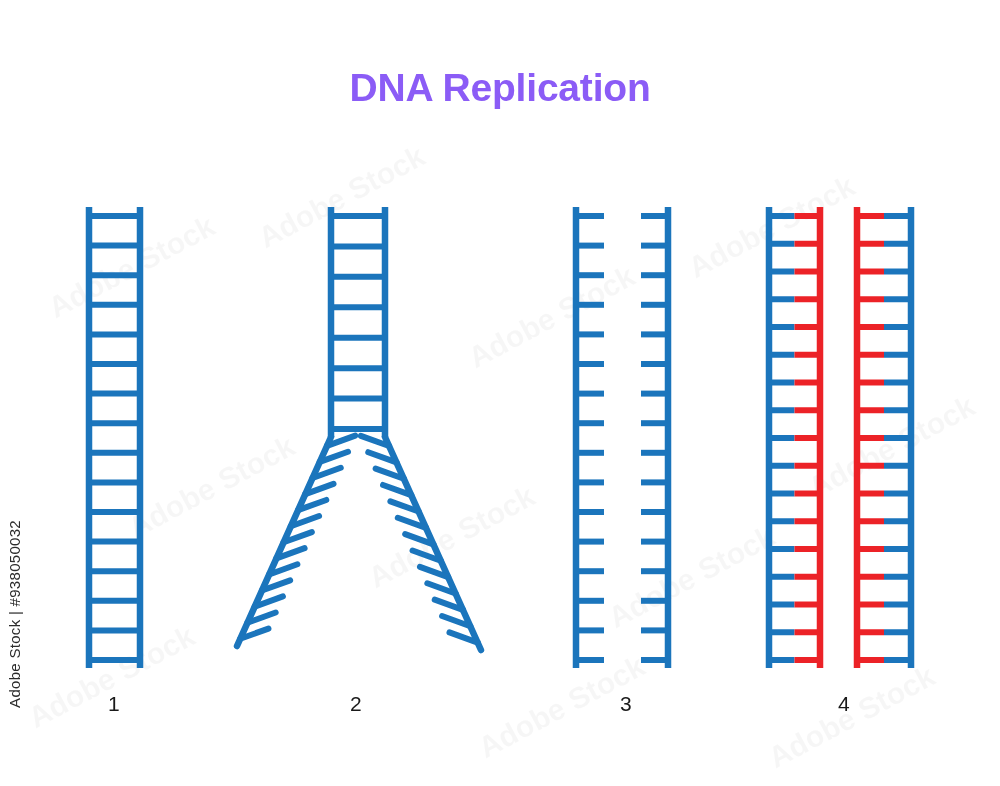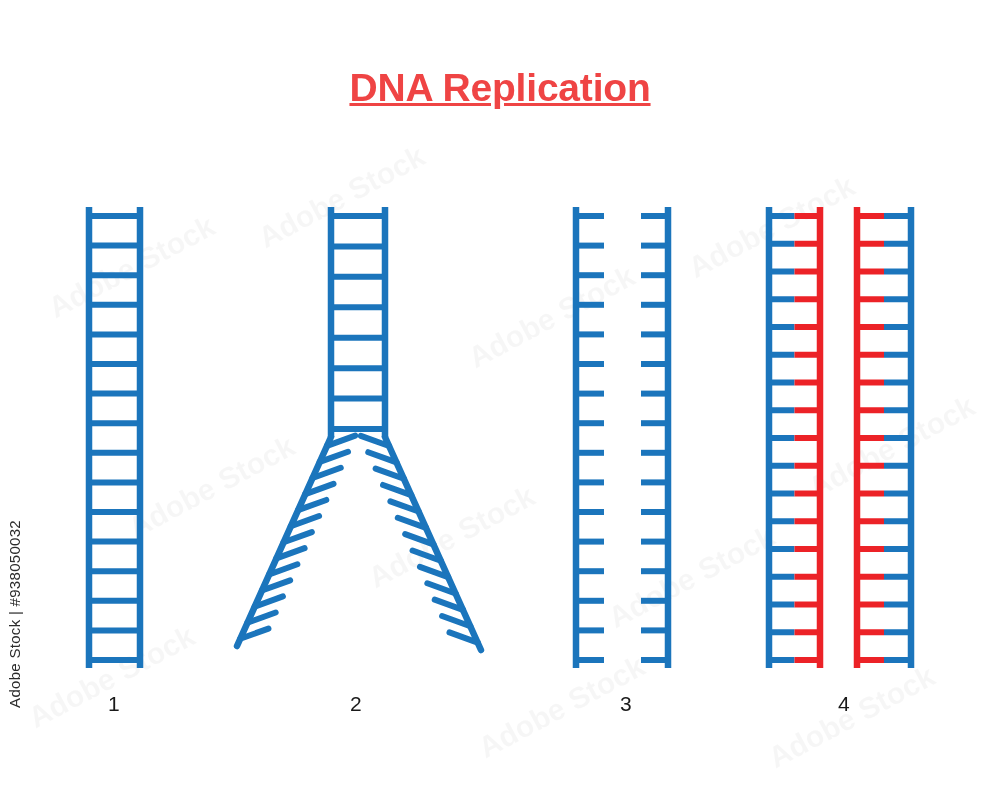--- a/index.html
+++ b/index.html
@@ -18,24 +18,23 @@
     overflow: hidden;
   }
   #figure-title {
     position: absolute;
     left: 0;
     top: 66px;
     width: 1000px;
     text-align: center;
     font-size: 39px;
     font-weight: bold;
-    color: #ef4444;
+    color: #8b5cf6;
     letter-spacing: -0.2px;
     font-family: "Liberation Sans", sans-serif;
-    text-decoration: underline;
   }
   .stage-label {
     position: absolute;
     font-size: 21px;
     color: #1a1a1a;
     font-family: "Liberation Sans", sans-serif;
     text-align: left;
   }
   #watermark-credit {
     position: absolute;

